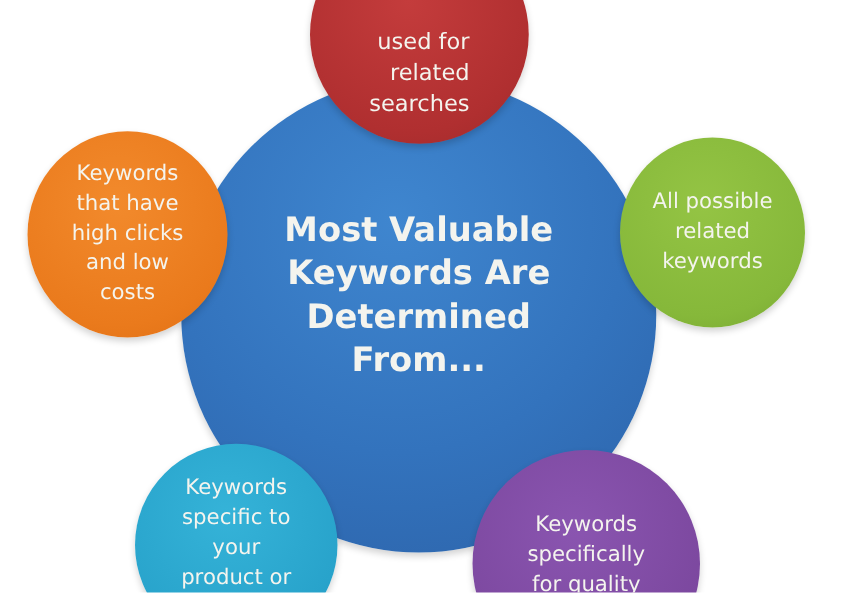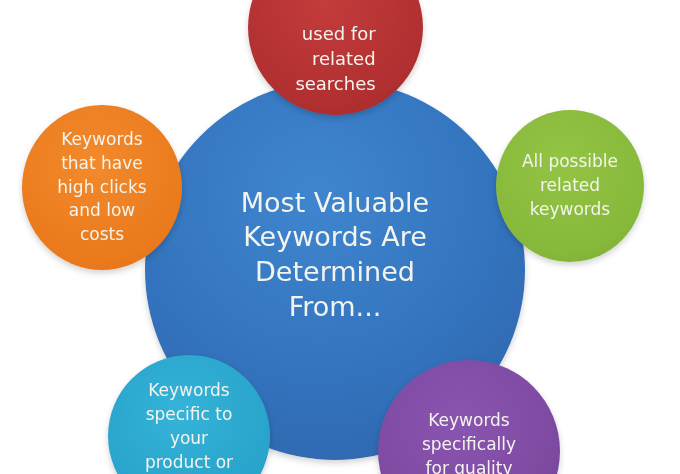--- a/index.html
+++ b/index.html
@@ -11,23 +11,24 @@
     }
     .stage { position: absolute; left: 0; top: 0; width: 680px; height: 474px; overflow: hidden; }
     .circle {
       position: absolute; border-radius: 50%;
       display: flex; align-items: center; justify-content: center;
       text-align: center; color: #f4f4ee;
       box-shadow: 0 3px 6px rgba(0,0,0,0.18);
     }
     .circle .label { white-space: pre-line; line-height: 1.3; }
     .center {
-      left: 145px; top: 80px; width: 380px; height: 380px;
+      left: 145px; top: 62px; width: 380px; height: 380px;
       background: radial-gradient(circle at 45% 30%, #3f86cf 0%, #3373bd 55%, #2c62a8 100%);
       z-index: 1;
+      font-weight: bold;
     }
     .center .label { font-size: 27px; line-height: 1.28; margin-top: -30px; }
     .red {
       left: 248px; top: -60px; width: 175px; height: 175px;
       background: radial-gradient(circle at 45% 35%, #c43c3c 0%, #b02f30 70%, #9e2a2a 100%);
       z-index: 2;
     }
     .red .label { font-size: 18px; margin-top: 62px; line-height: 1.4; text-align: right; }
     .orange {
       left: 22px; top: 105px; width: 160px; height: 165px;

